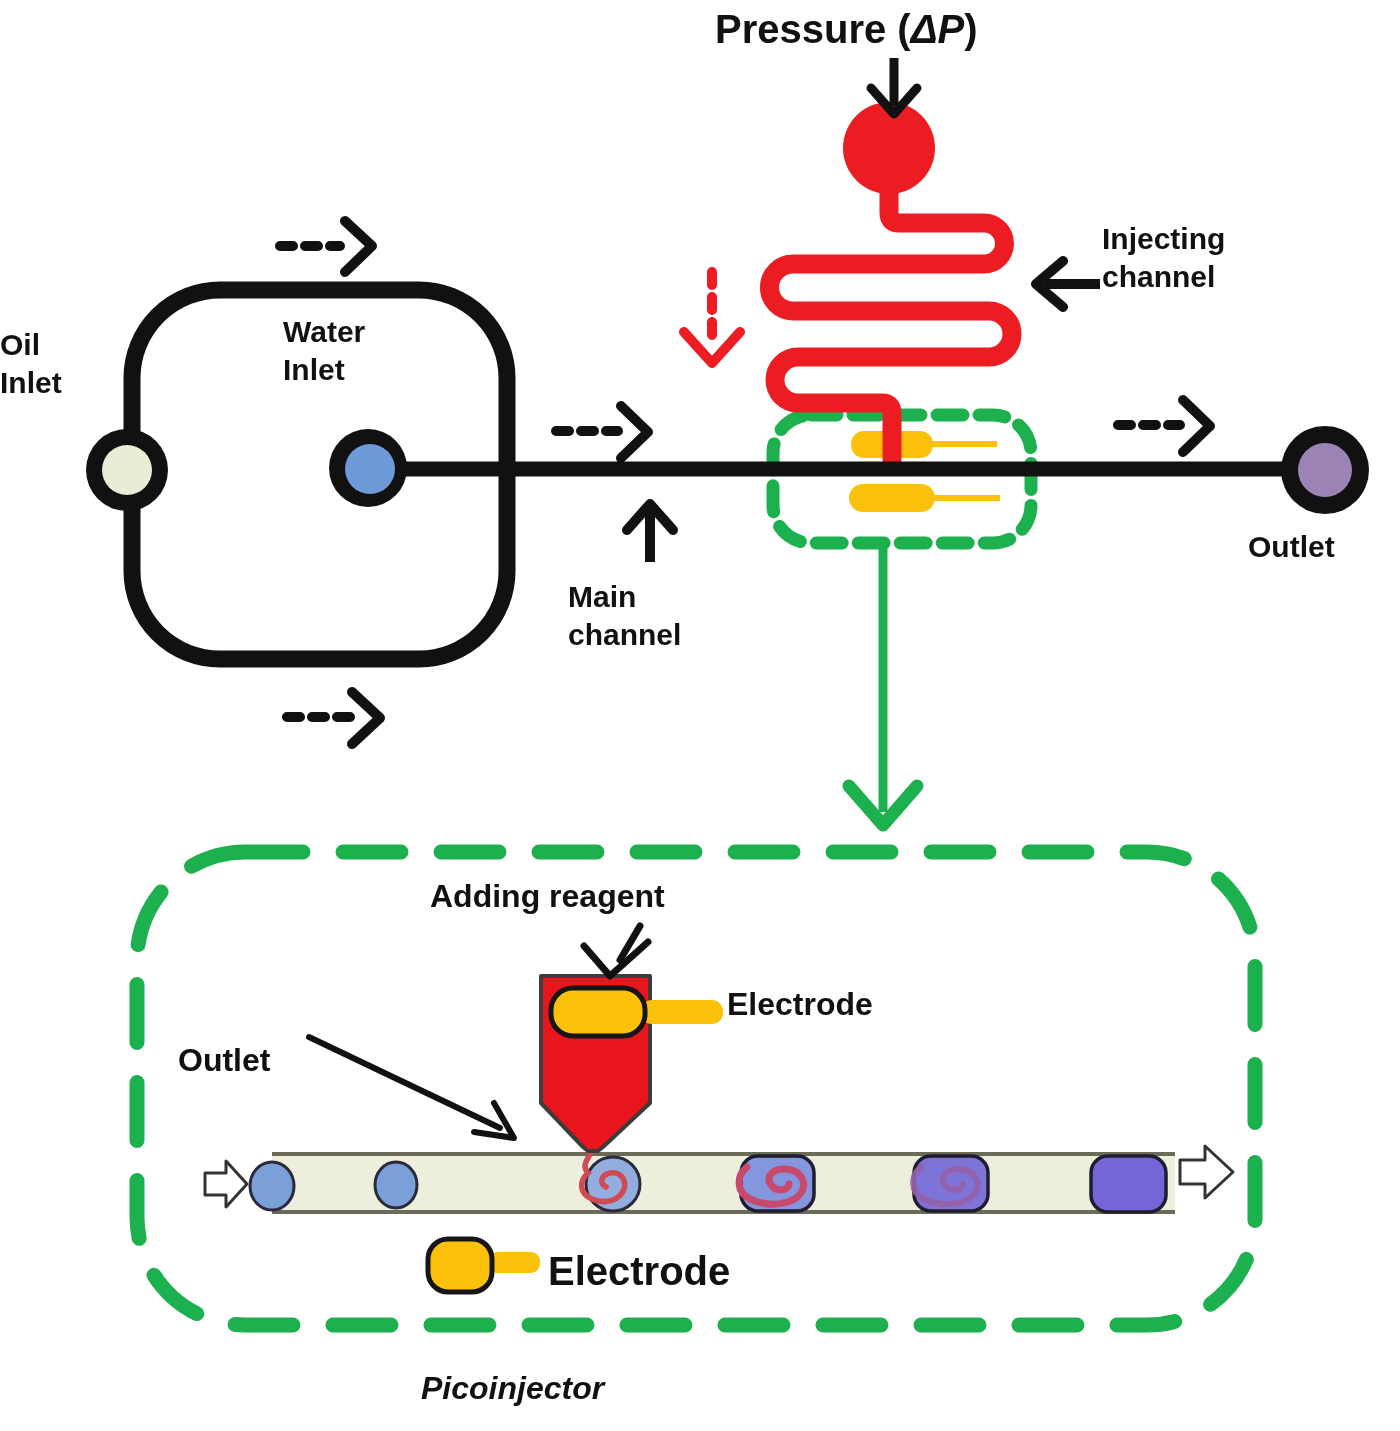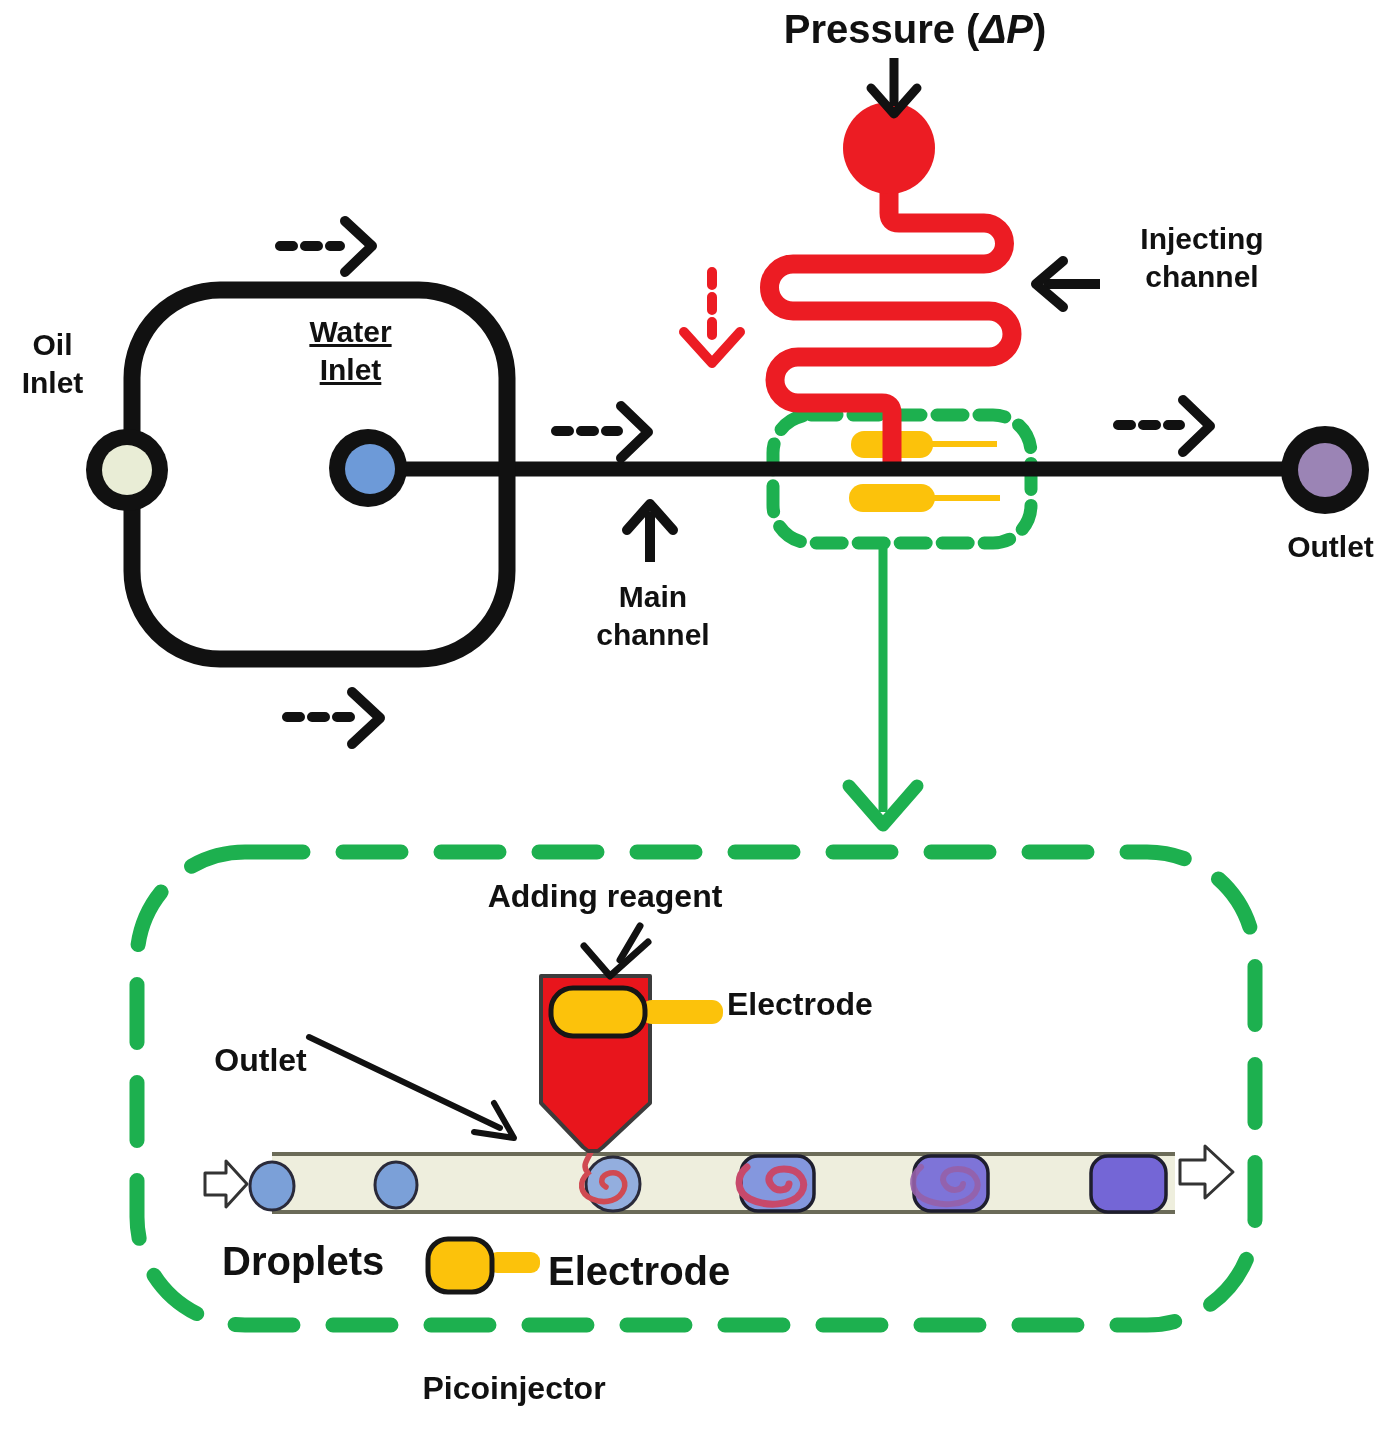--- a/index.html
+++ b/index.html
@@ -1,20 +1,20 @@
 <!DOCTYPE html>
 <html><head>
 <meta charset="utf-8">
 <style>
   html,body{margin:0;padding:0;background:#fff;}
   #stage{position:relative;width:1400px;height:1431px;background:#ffffff;overflow:hidden;
          font-family:"Liberation Sans", sans-serif;}
   #stage svg{position:absolute;left:0;top:0;}
   .lbl{position:absolute;font-weight:bold;color:#111;line-height:1.26;white-space:normal;}
-  .c{text-align:center;}
+  .c{text-align:left;}
   .f38{font-size:30px;}
   .f40{font-size:40px;}
   .f42{font-size:32px;}
   .it{font-style:italic;}
 </style>
 </head>
 <body>
 
 <div id="stage">
 
@@ -161,31 +161,30 @@
     <path d="M 627 530 L 650 504 L 673 530" fill="none" stroke="#111" stroke-width="10" stroke-linecap="round" stroke-linejoin="round"></path>
   </g>
 </svg>
 
 <div class="lbl c f40" style="left:715px;top:4px;width:400px;"><span>Pressure (</span><span class="it">ΔP</span><span>)</span></div>
 
 <div class="lbl c f38" style="left:1102px;top:220px;width:200px;">Injecting channel</div>
 
 <div class="lbl c f38" style="left:0px;top:326px;width:105px;">Oil Inlet</div>
 
-<div class="lbl c f38" style="left:283px;top:313px;width:135px;text-decoration:underline;">Water Inlet</div>
+<div class="lbl c f38" style="left:283px;top:313px;width:135px;">Water Inlet</div>
 
 <div class="lbl c f38" style="left:568px;top:562px;width:170px;margin-top:16px;">Main channel</div>
 
 <div class="lbl c f38" style="left:1248px;top:528px;width:165px;">Outlet</div>
 
 <div class="lbl c f42" style="left:430px;top:876px;width:350px;">Adding reagent</div>
 
 <div class="lbl c f42" style="left:178px;top:1040px;width:165px;">Outlet</div>
 
 <div class="lbl f42" style="left:727px;top:984px;width:230px;">Electrode</div>
 
 <div class="lbl f40" style="left:548px;top:1246px;width:230px;">Electrode</div>
 
-<div class="lbl f40" style="left:222px;top:1236px;width:160px;">Droplets</div>
 
-<div class="lbl c f42" style="left:384px;top:1368px;width:260px;">Picoinjector</div>
+<div class="lbl c f42" style="left:421px;top:1368px;width:260px;font-style:italic;">Picoinjector</div>
 
 </div>
 
 </body></html>

